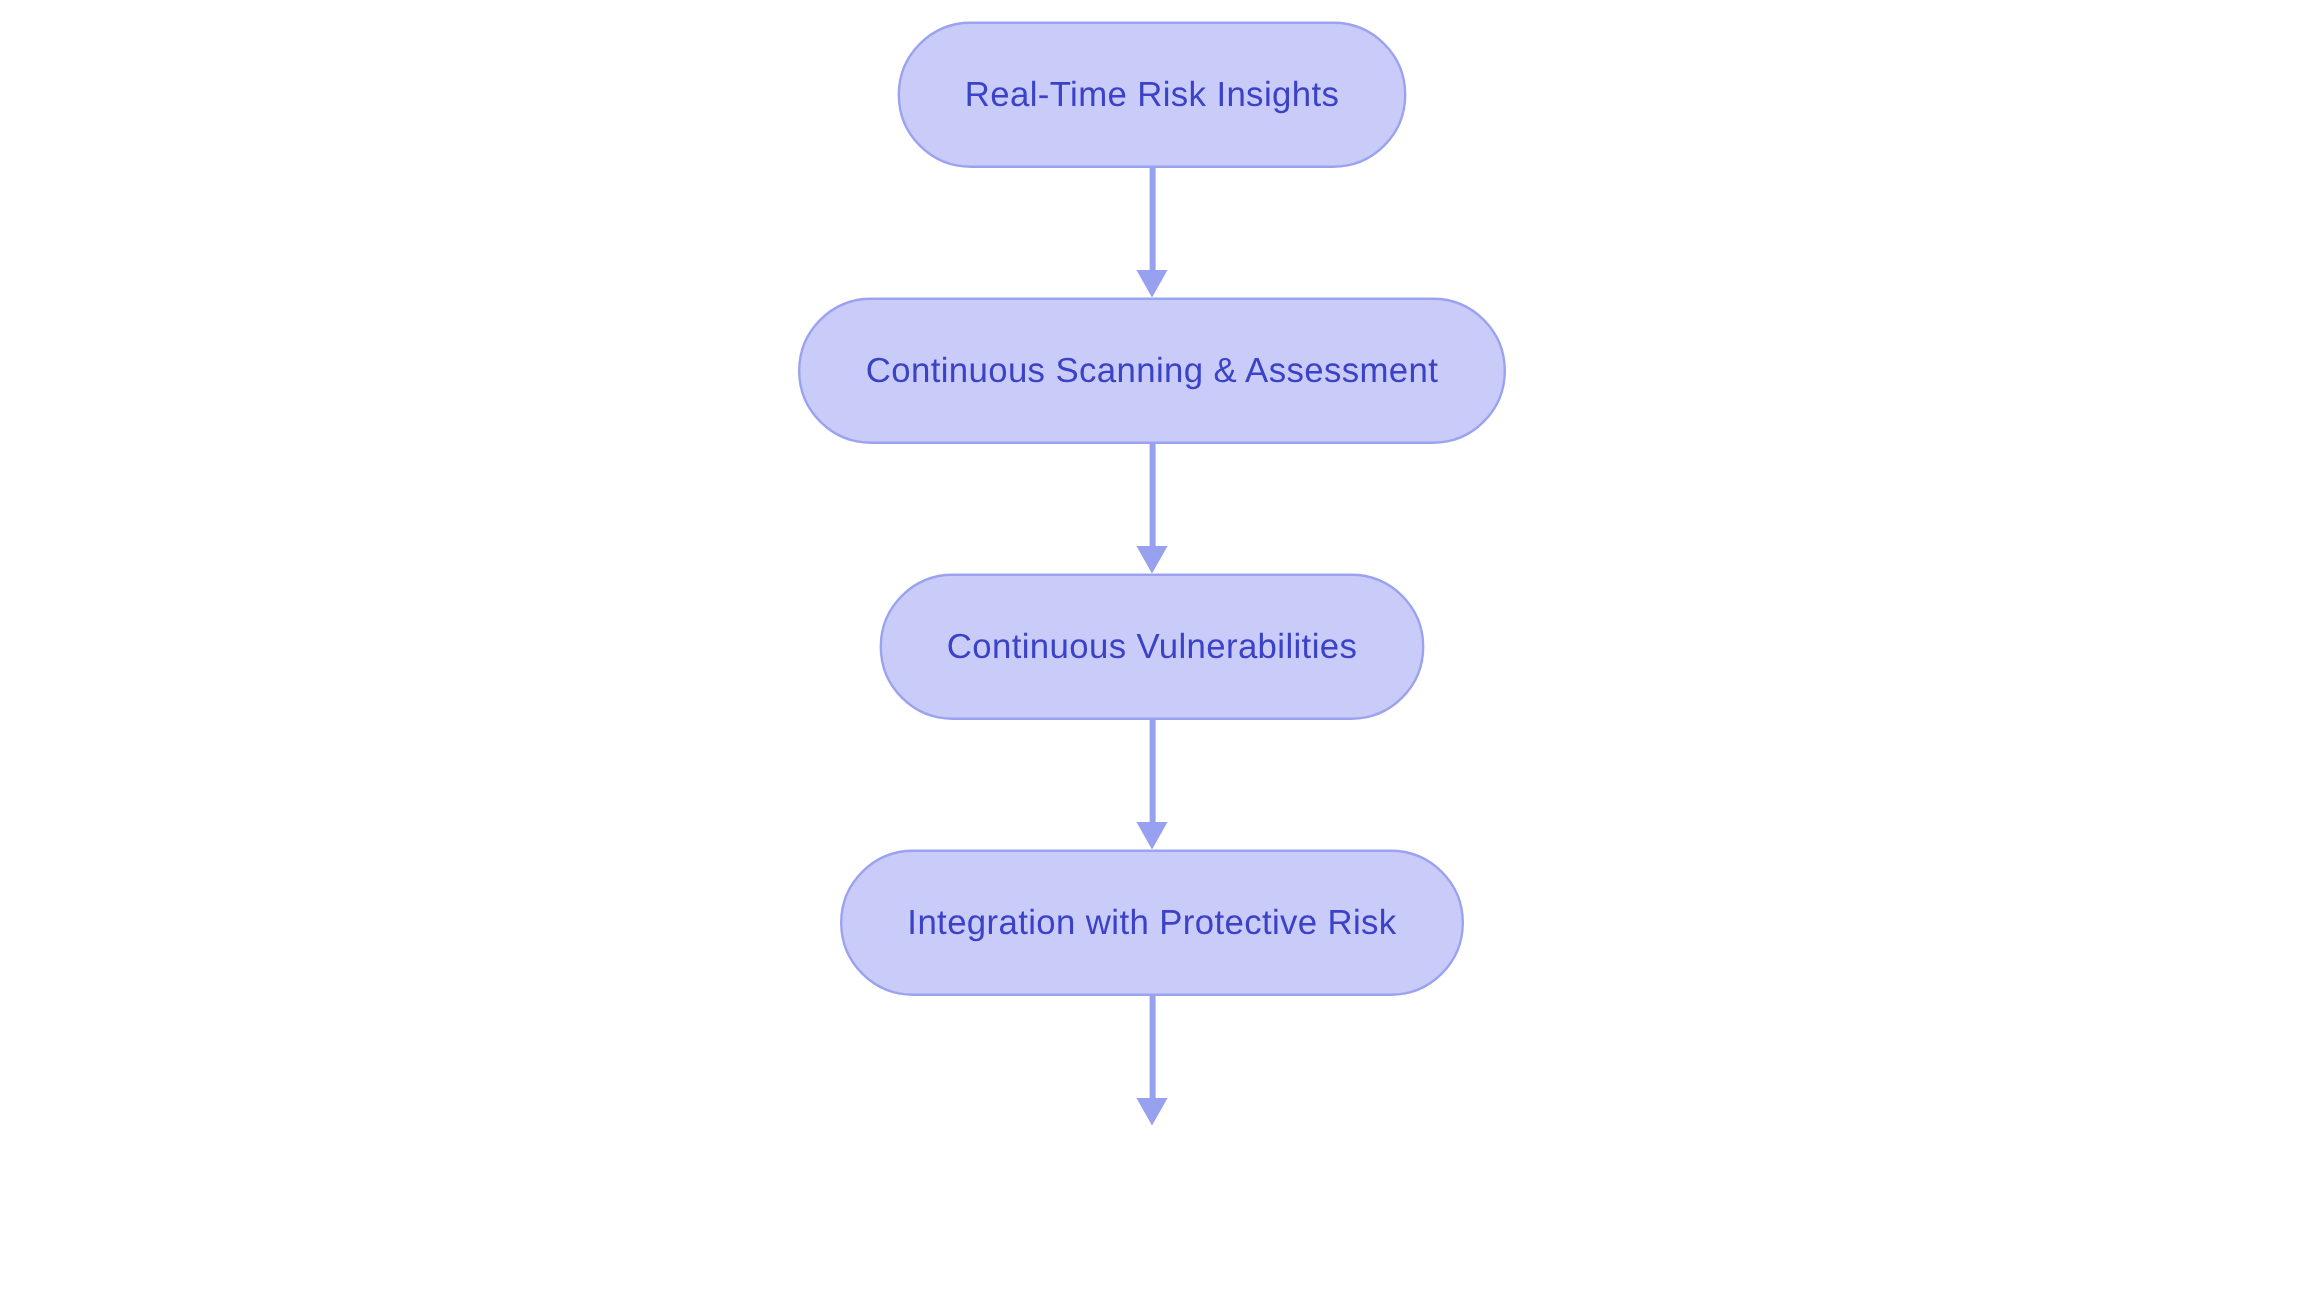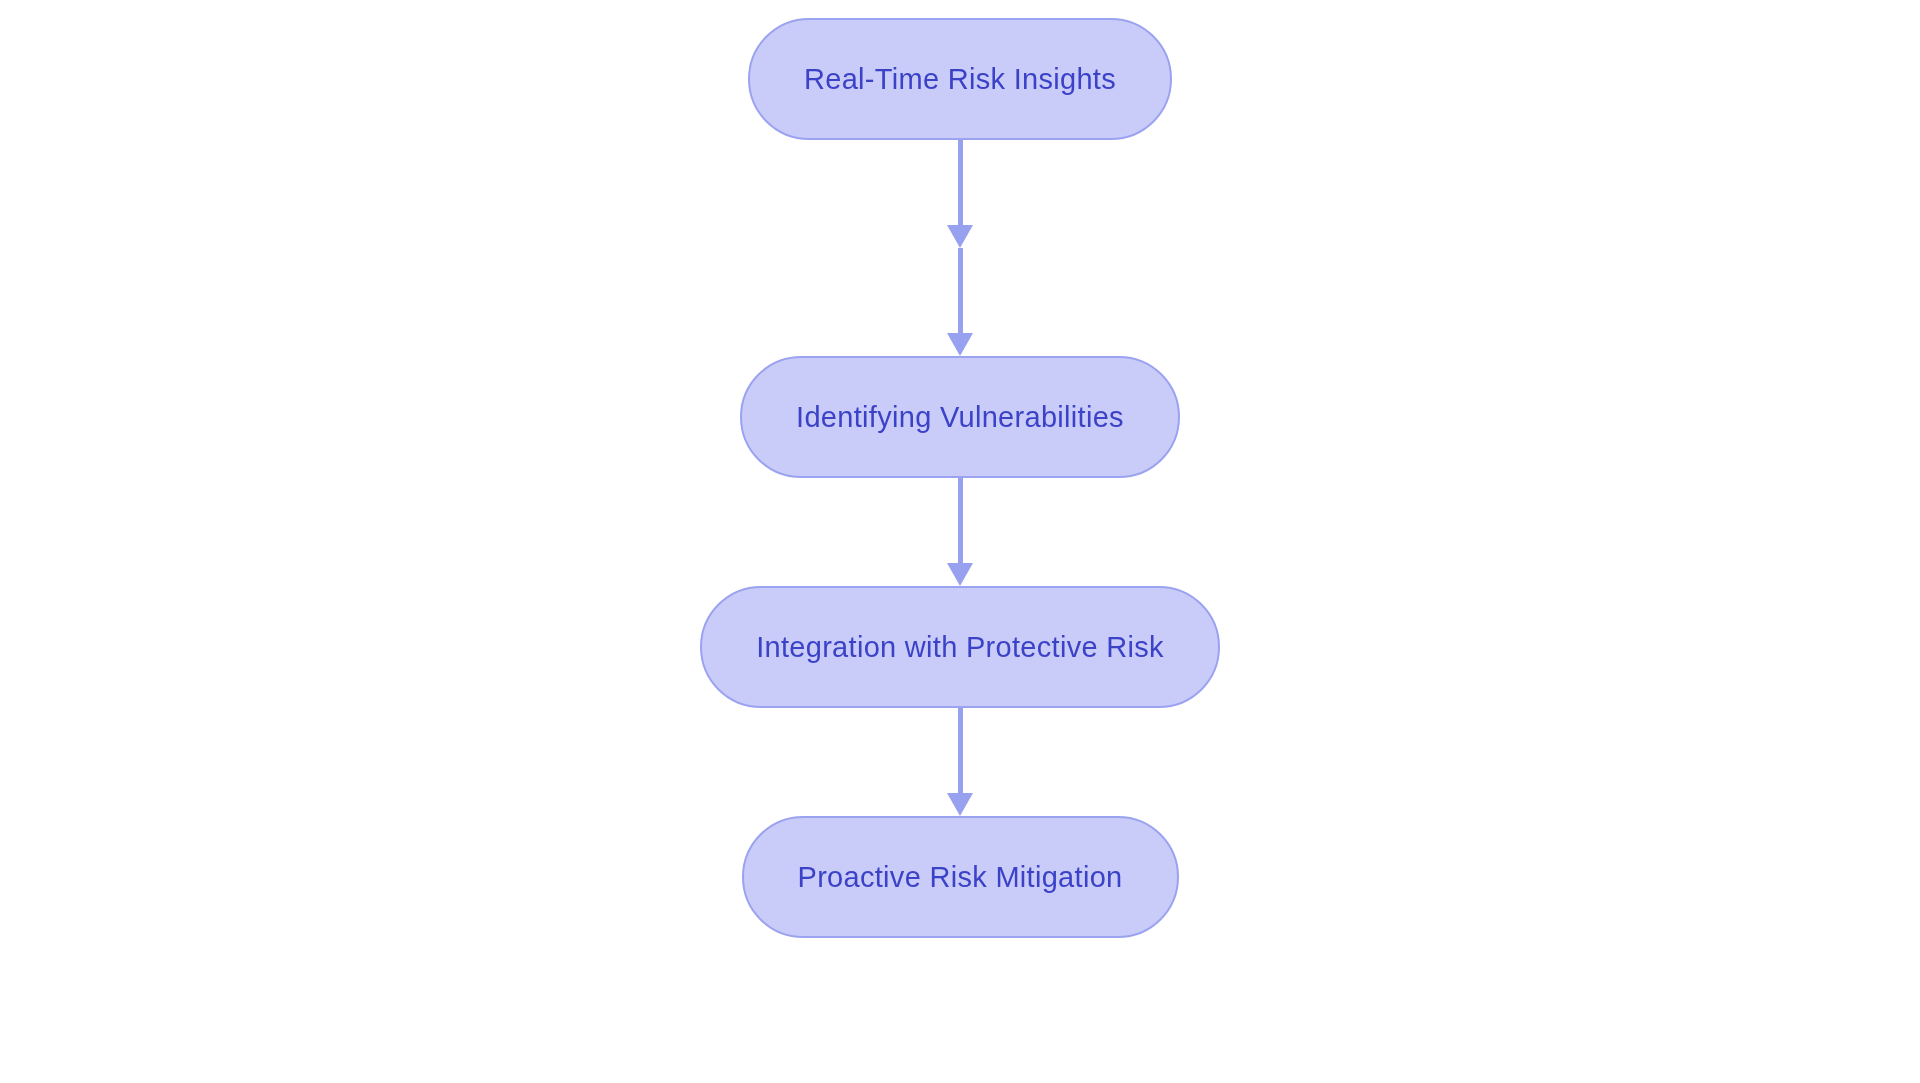--- a/index.html
+++ b/index.html
@@ -72,41 +72,41 @@
 
   <div class="flow-node">
     <span class="node-label">Real-Time Risk Insights</span>
   </div>
 
   <div class="connector">
     <div class="arrow-shaft"></div>
     <div class="arrow-head"></div>
   </div>
 
+  <div class="flow-node">
+    <span class="node-label">Continuous Scanning &amp; Assessment</span>
+  </div>
 
   <div class="connector">
     <div class="arrow-shaft"></div>
     <div class="arrow-head"></div>
   </div>
 
   <div class="flow-node">
-    <span class="node-label">Identifying Vulnerabilities</span>
+    <span class="node-label">Continuous Vulnerabilities</span>
   </div>
 
   <div class="connector">
     <div class="arrow-shaft"></div>
     <div class="arrow-head"></div>
   </div>
 
   <div class="flow-node">
     <span class="node-label">Integration with Protective Risk</span>
   </div>
 
   <div class="connector">
     <div class="arrow-shaft"></div>
     <div class="arrow-head"></div>
   </div>
 
-  <div class="flow-node">
-    <span class="node-label">Proactive Risk Mitigation</span>
-  </div>
 
 </div>
 
 </body></html>

